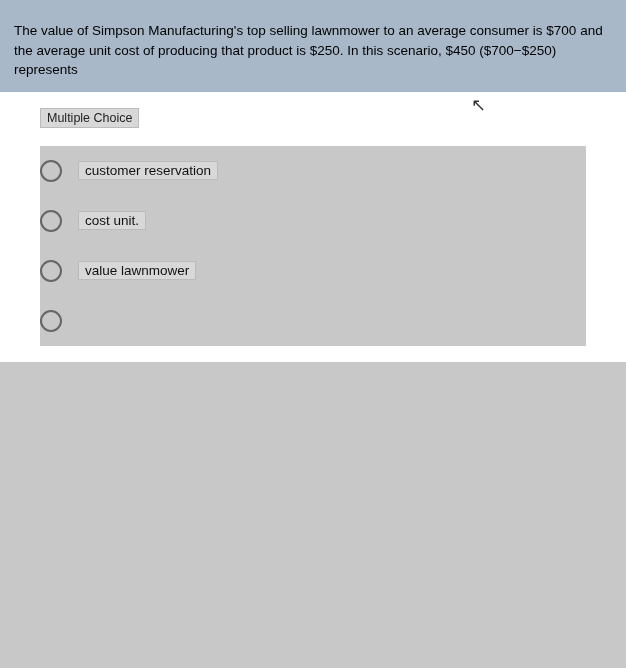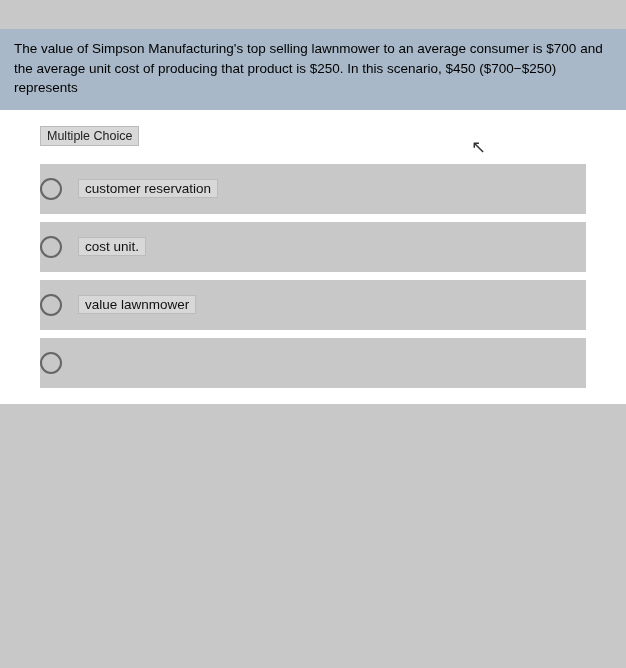--- a/index.html
+++ b/index.html
@@ -12,25 +12,24 @@
       width: 626px;
       height: 668px;
       background-color: #c8c8c8;
       font-family: Arial, sans-serif;
       font-size: 14px;
       overflow: hidden;
     }
 
     .question-area {
       background-color: #a8b8c8;
-      padding: 10px 14px 12px 14px;
+      padding: 21px 14px 12px 14px;
       color: #000;
       font-size: 13.5px;
       line-height: 1.45;
-      margin-top: 29px;
     }
 
     .question-text {
       color: #000;
     }
 
     .answer-area {
       background-color: #ffffff;
       padding: 16px 40px 16px 40px;
     }
@@ -41,21 +40,21 @@
       border: 1px solid #bbb;
       padding: 2px 6px;
       font-size: 12.5px;
       color: #222;
       margin-bottom: 18px;
     }
 
     .options-list {
       display: flex;
       flex-direction: column;
-      gap: 8px;
+      gap: 0px;
     }
 
     .option-item {
       display: flex;
       align-items: center;
       padding: 14px 0px 14px 0px;
       cursor: pointer;
       background-color: #c8c8c8;
     }
 

